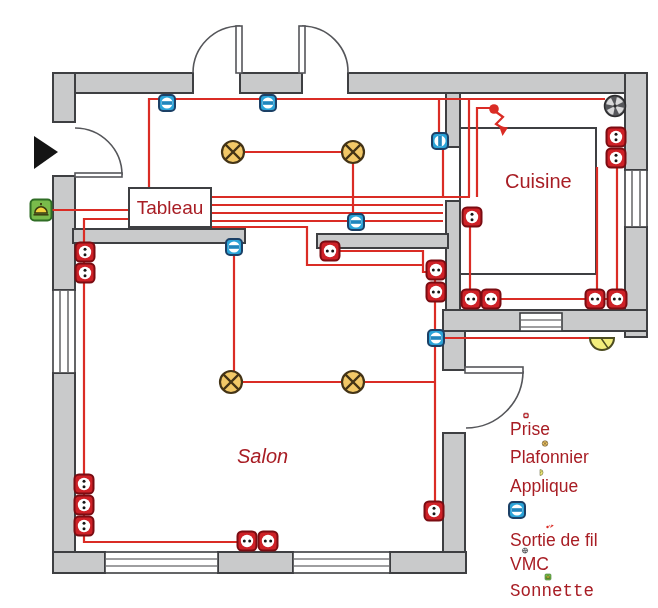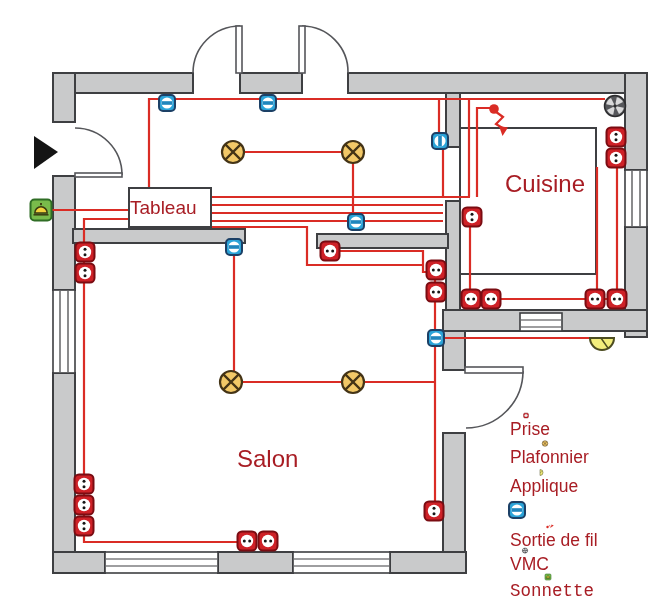--- a/index.html
+++ b/index.html
@@ -1,25 +1,25 @@
 <!DOCTYPE html>
 <html><head>
 <meta charset="utf-8">
 <style>
   html,body{margin:0;padding:0;background:#ffffff;}
   .stage{position:relative;width:658px;height:608px;background:#fff;overflow:hidden;
          font-family:"Liberation Sans", sans-serif;}
   #plan-svg{position:absolute;left:0;top:0;}
   .tableau-box{position:absolute;left:128px;top:187px;width:84px;height:41px;
 ature:none;background:#fff;border:2px solid #3e3f42;box-sizing:border-box;
-         display:flex;align-items:center;justify-content:flex-start;}
+         display:flex;align-items:center;justify-content:center;}
   .tableau-box span{color:#a81d24;font-size:19px;font-weight:500;}
-  .room-label{position:absolute;color:#a81d24;font-size:24px;font-weight:500;}
+  .room-label{position:absolute;color:#a81d24;font-size:20px;font-weight:500;}
   #label-cuisine{left:505px;top:170px;}
-  #label-salon{left:237px;top:445px;}
+  #label-salon{left:237px;top:445px;font-style:italic;}
   .legend{position:absolute;left:0;top:0;width:0;height:0;}
   .legend-row{position:absolute;display:flex;align-items:center;height:28px;flex-direction:column;}
   .legend-row svg{display:block;}
   .legend-label{color:#a81d24;font-size:17.5px;font-weight:500;margin-left:8px;white-space:nowrap;}
 </style>
 </head>
 <body>
 
 <div class="stage">
   <svg id="plan-svg" width="658" height="608" viewBox="0 0 658 608">

